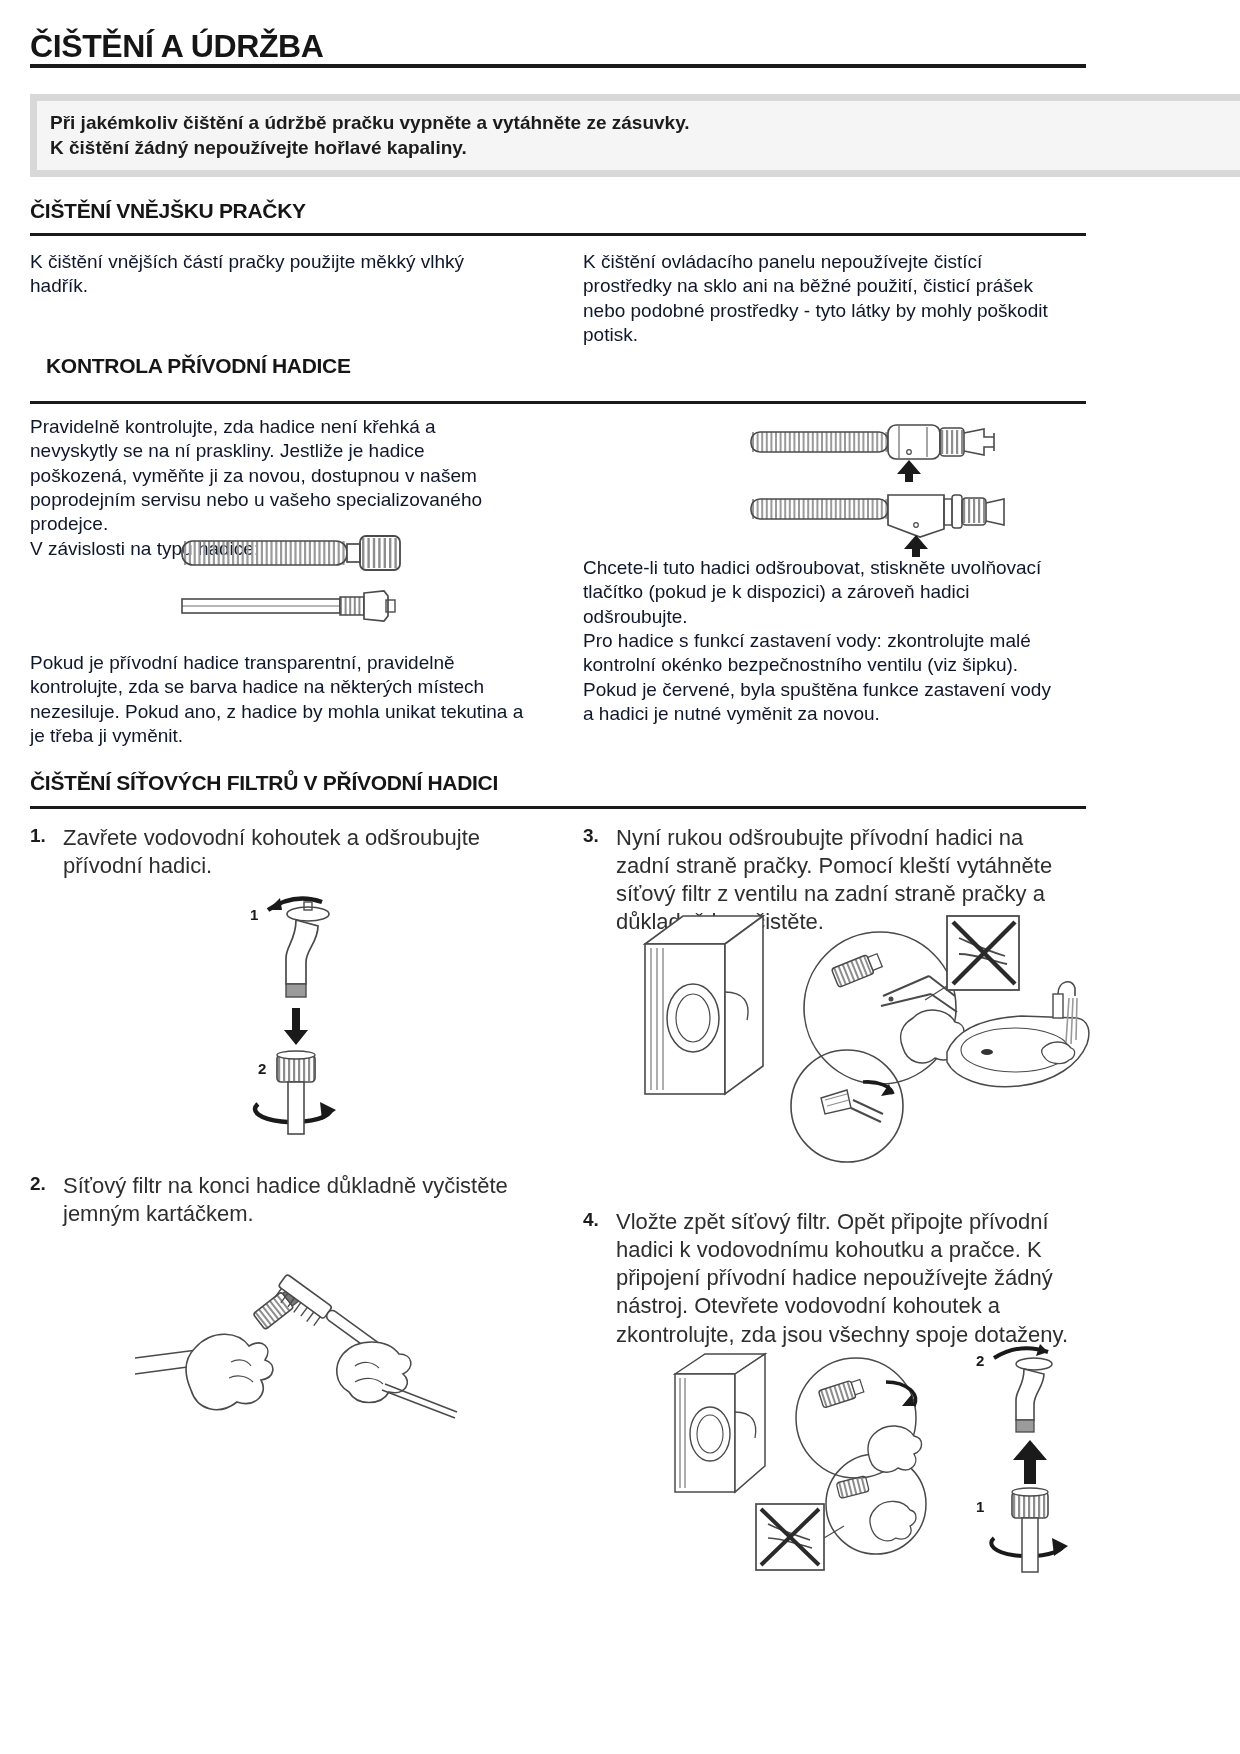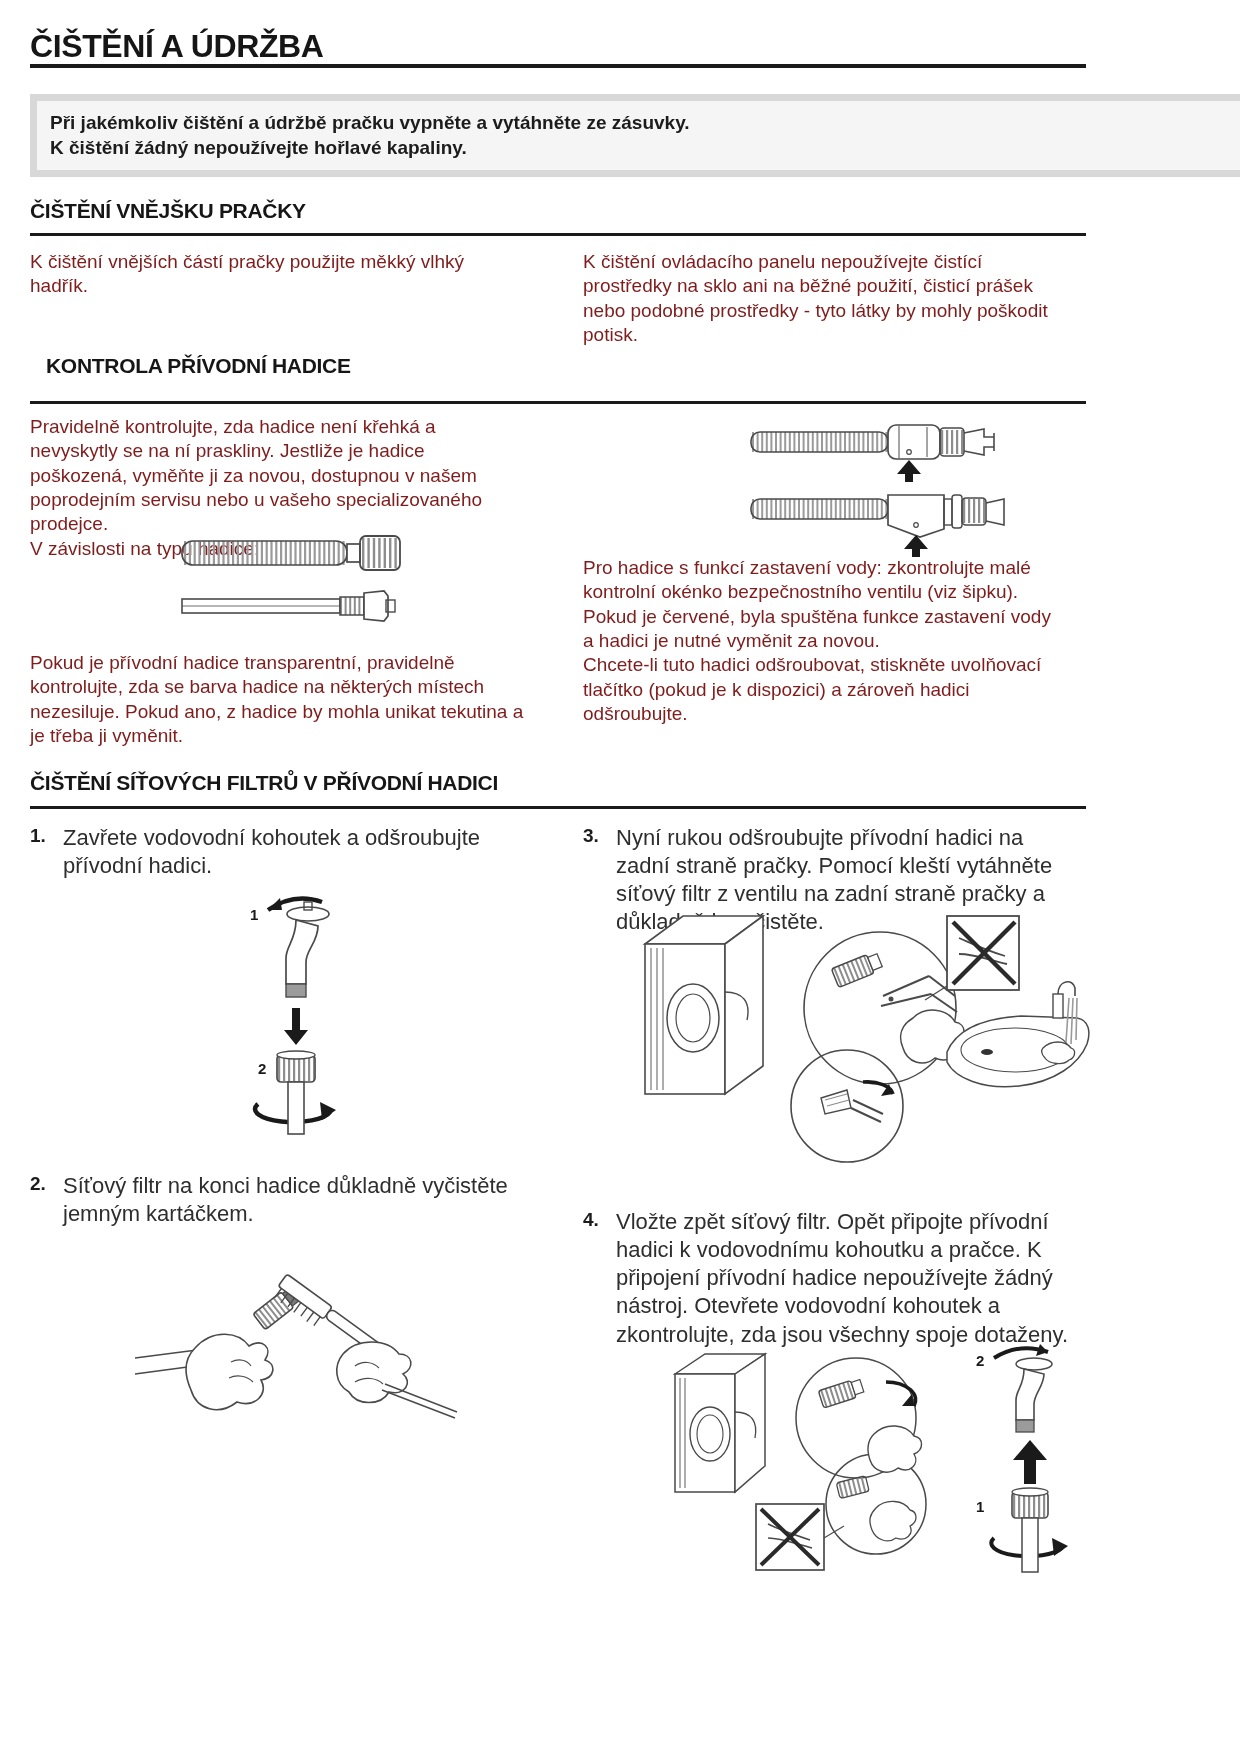--- a/index.html
+++ b/index.html
@@ -14,21 +14,21 @@
   .abs { position:absolute; }
   .title {
     font-size:32px; font-weight:700; color:#161616; letter-spacing:-0.4px;
   }
   .rule { background:#1a1a1a; }
   .notice {
     border:7px solid #d8d8d8; background:#f5f5f5;
     padding:9px 13px; font-weight:700; font-size:19px; line-height:1.33; color:#1c1c1c;
   }
   .sec-heading { font-size:21px; font-weight:700; color:#161616; letter-spacing:-0.3px; }
-  .body-text { font-size:19px; line-height:1.28; color:#7f1d1d; }
+  .body-text { font-size:19px; line-height:1.28; color:#0f172a; }
   .body-text p + p { margin-top:0; }
   .step { display:flex; align-items:flex-start; }
   .step-num { width:33px; flex:none; font-weight:700; font-size:19px; line-height:1.28; color:#1c1c1c; }
   .step-text { flex:1; font-size:22px; line-height:1.28; color:#2e2e2e; }
   svg { display:block; overflow:visible; }
   .lbl { font-family:"Liberation Sans", sans-serif; font-weight:bold; font-size:15px; fill:#1a1a1a; }
 </style>
 </head>
 <body>
 
@@ -98,22 +98,22 @@
   <line x1="215" y1="24" x2="237" y2="24" stroke="#8d8d8d" stroke-width="24" stroke-dasharray="2.2 2.8"></line>
   <rect x="214" y="11" width="24" height="27" rx="4" fill="none" stroke="#4a4a4a" stroke-width="1.6"></rect>
   <path d="M238,16 L256,12 L256,19 M238,34 L256,38 L256,30 M256,16 L256,32" fill="none" stroke="#4a4a4a" stroke-width="1.6"></path>
   <g>
     <rect x="164" y="62" width="8" height="8" fill="#1a1a1a"></rect>
     <polygon points="156,62 180,62 168,48" fill="#1a1a1a"></polygon>
   </g>
 </svg>
 
 <div class="abs body-text" style="left:583px; top:556px; width:482px;">
+  <p>Chcete-li tuto hadici odšroubovat, stiskněte uvolňovací tlačítko (pokud je k dispozici) a zároveň hadici odšroubujte.</p>
   <p>Pro hadice s funkcí zastavení vody: zkontrolujte malé kontrolní okénko bezpečnostního ventilu (viz šipku). Pokud je červené, byla spuštěna funkce zastavení vody a hadici je nutné vyměnit za novou.</p>
-  <p>Chcete-li tuto hadici odšroubovat, stiskněte uvolňovací tlačítko (pokud je k dispozici) a zároveň hadici odšroubujte.</p>
 </div>
 
 <h2 class="abs sec-heading" style="left:30px; top:771px;">ČIŠTĚNÍ SÍŤOVÝCH FILTRŮ V PŘÍVODNÍ HADICI</h2>
 <div class="abs rule" style="left:30px; top:806px; width:1056px; height:3px;"></div>
 
 <div class="abs step" style="left:30px; top:824px; width:492px;">
   <div class="step-num">1.</div>
   <div class="step-text">Zavřete vodovodní kohoutek a odšroubujte přívodní hadici.</div>
 </div>
 

